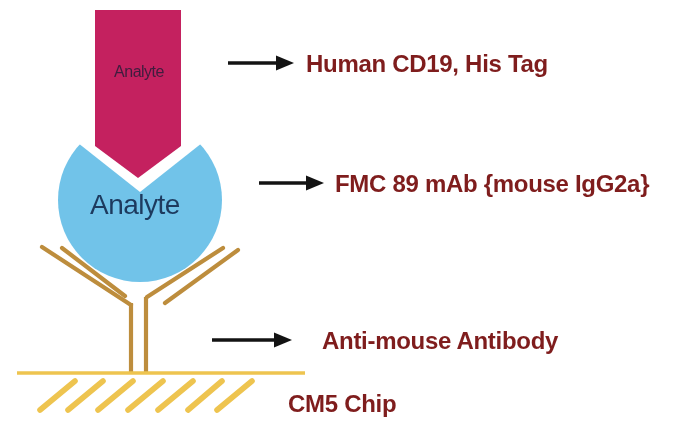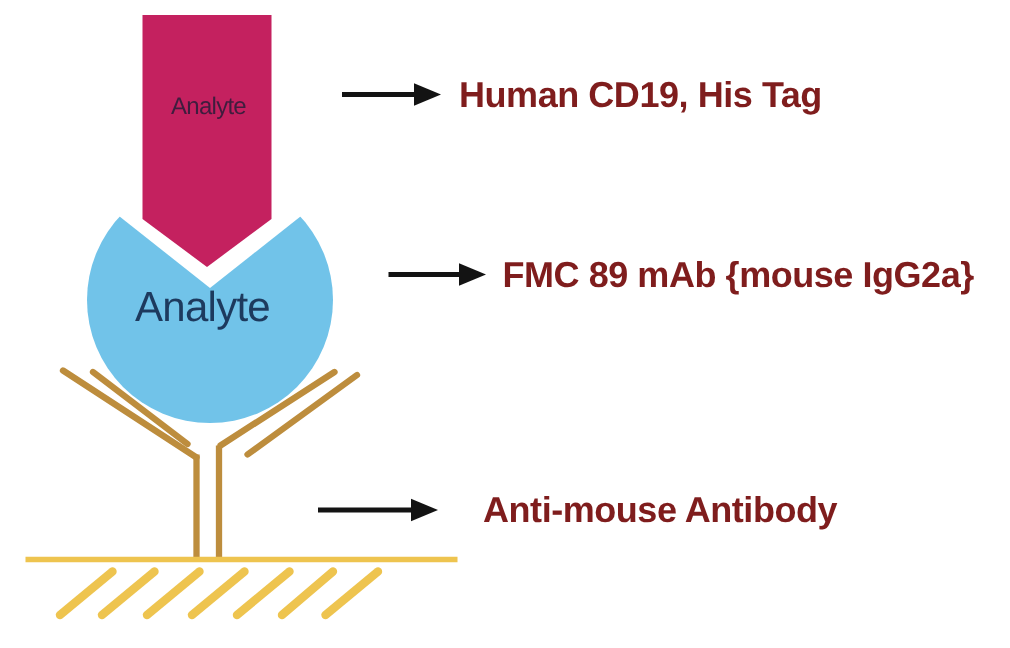--- a/index.html
+++ b/index.html
@@ -95,14 +95,15 @@
   <div class="shape-label analyte-label" style="left:139px; top:72px;">Analyte</div>
 
   <div class="shape-label ligand-label" style="left:135px; top:205px;">Analyte</div>
 
   <div class="annotation-label" style="left:306px; top:64px;">Human CD19, His Tag</div>
 
   <div class="annotation-label" style="left:335px; top:184px;">FMC 89 mAb {mouse IgG2a}</div>
 
   <div class="annotation-label" style="left:322px; top:341px;">Anti-mouse Antibody</div>
 
+  <div class="annotation-label" style="left:288px; top:404px;">CM5 Chip</div>
 
 </div>
 
 </body></html>

